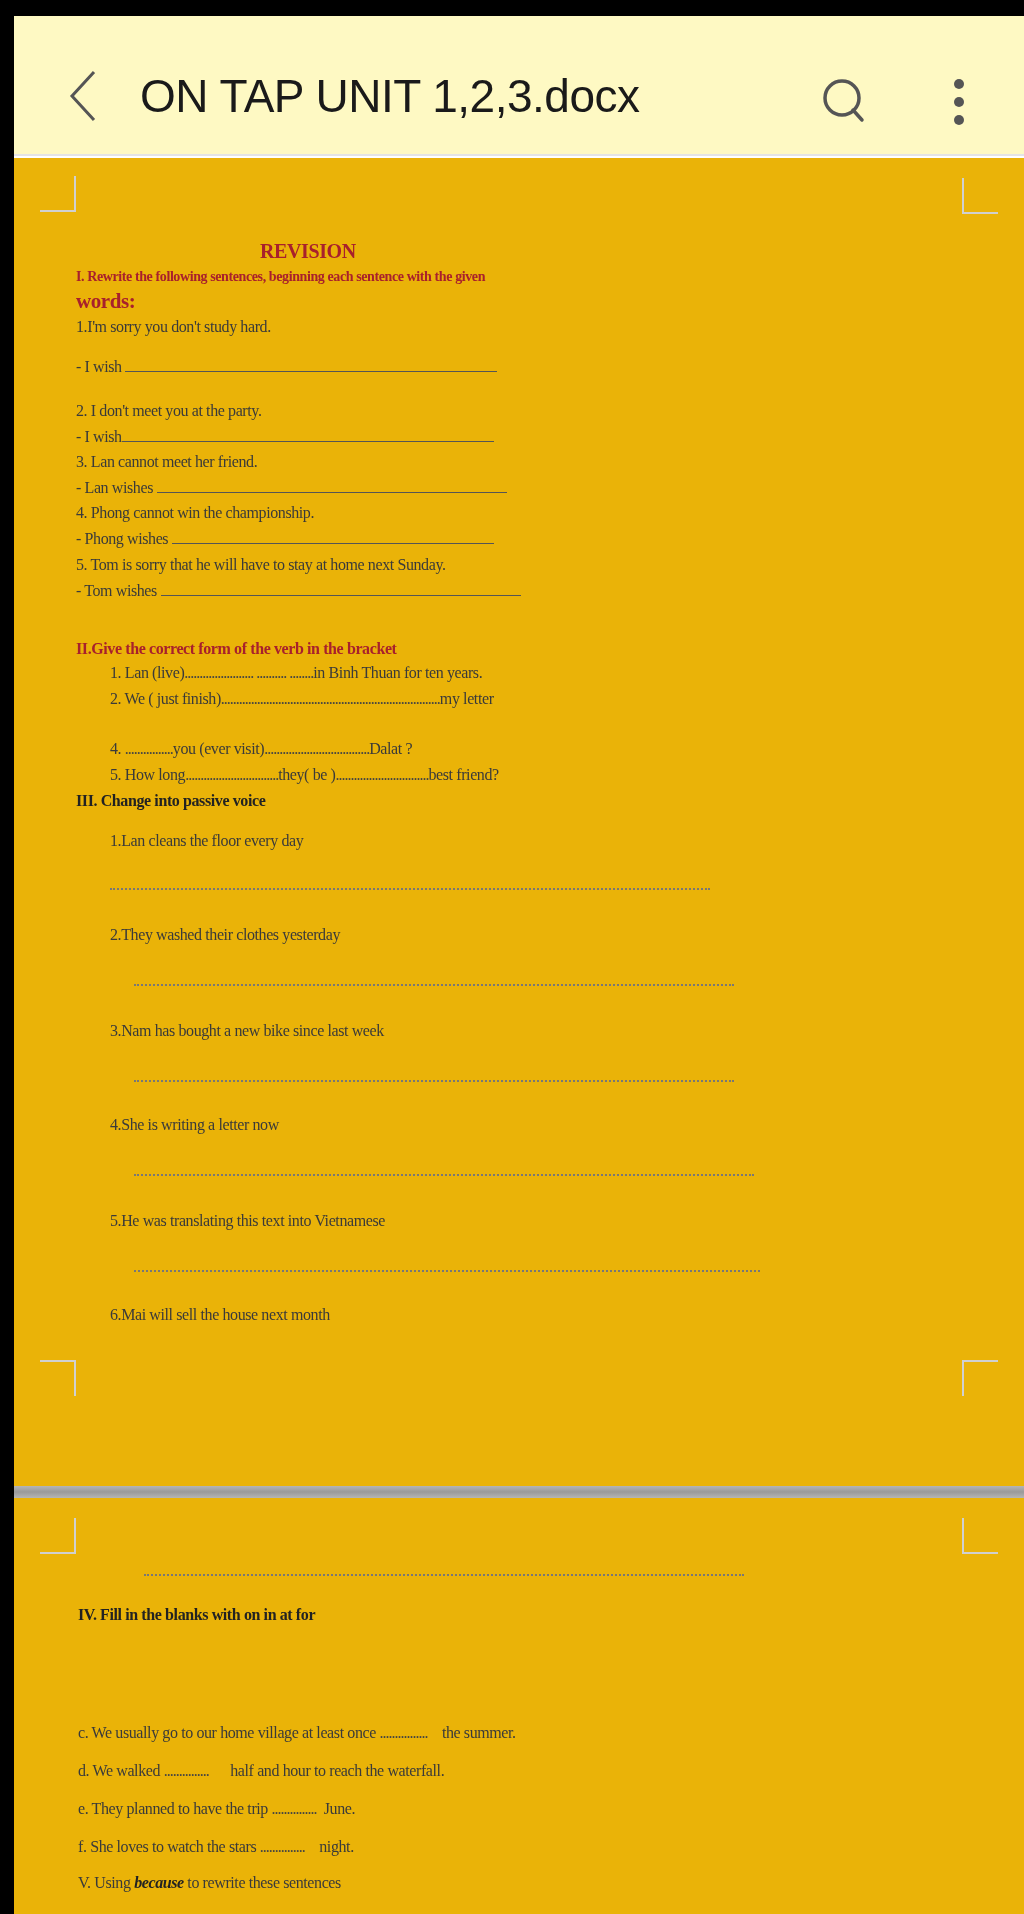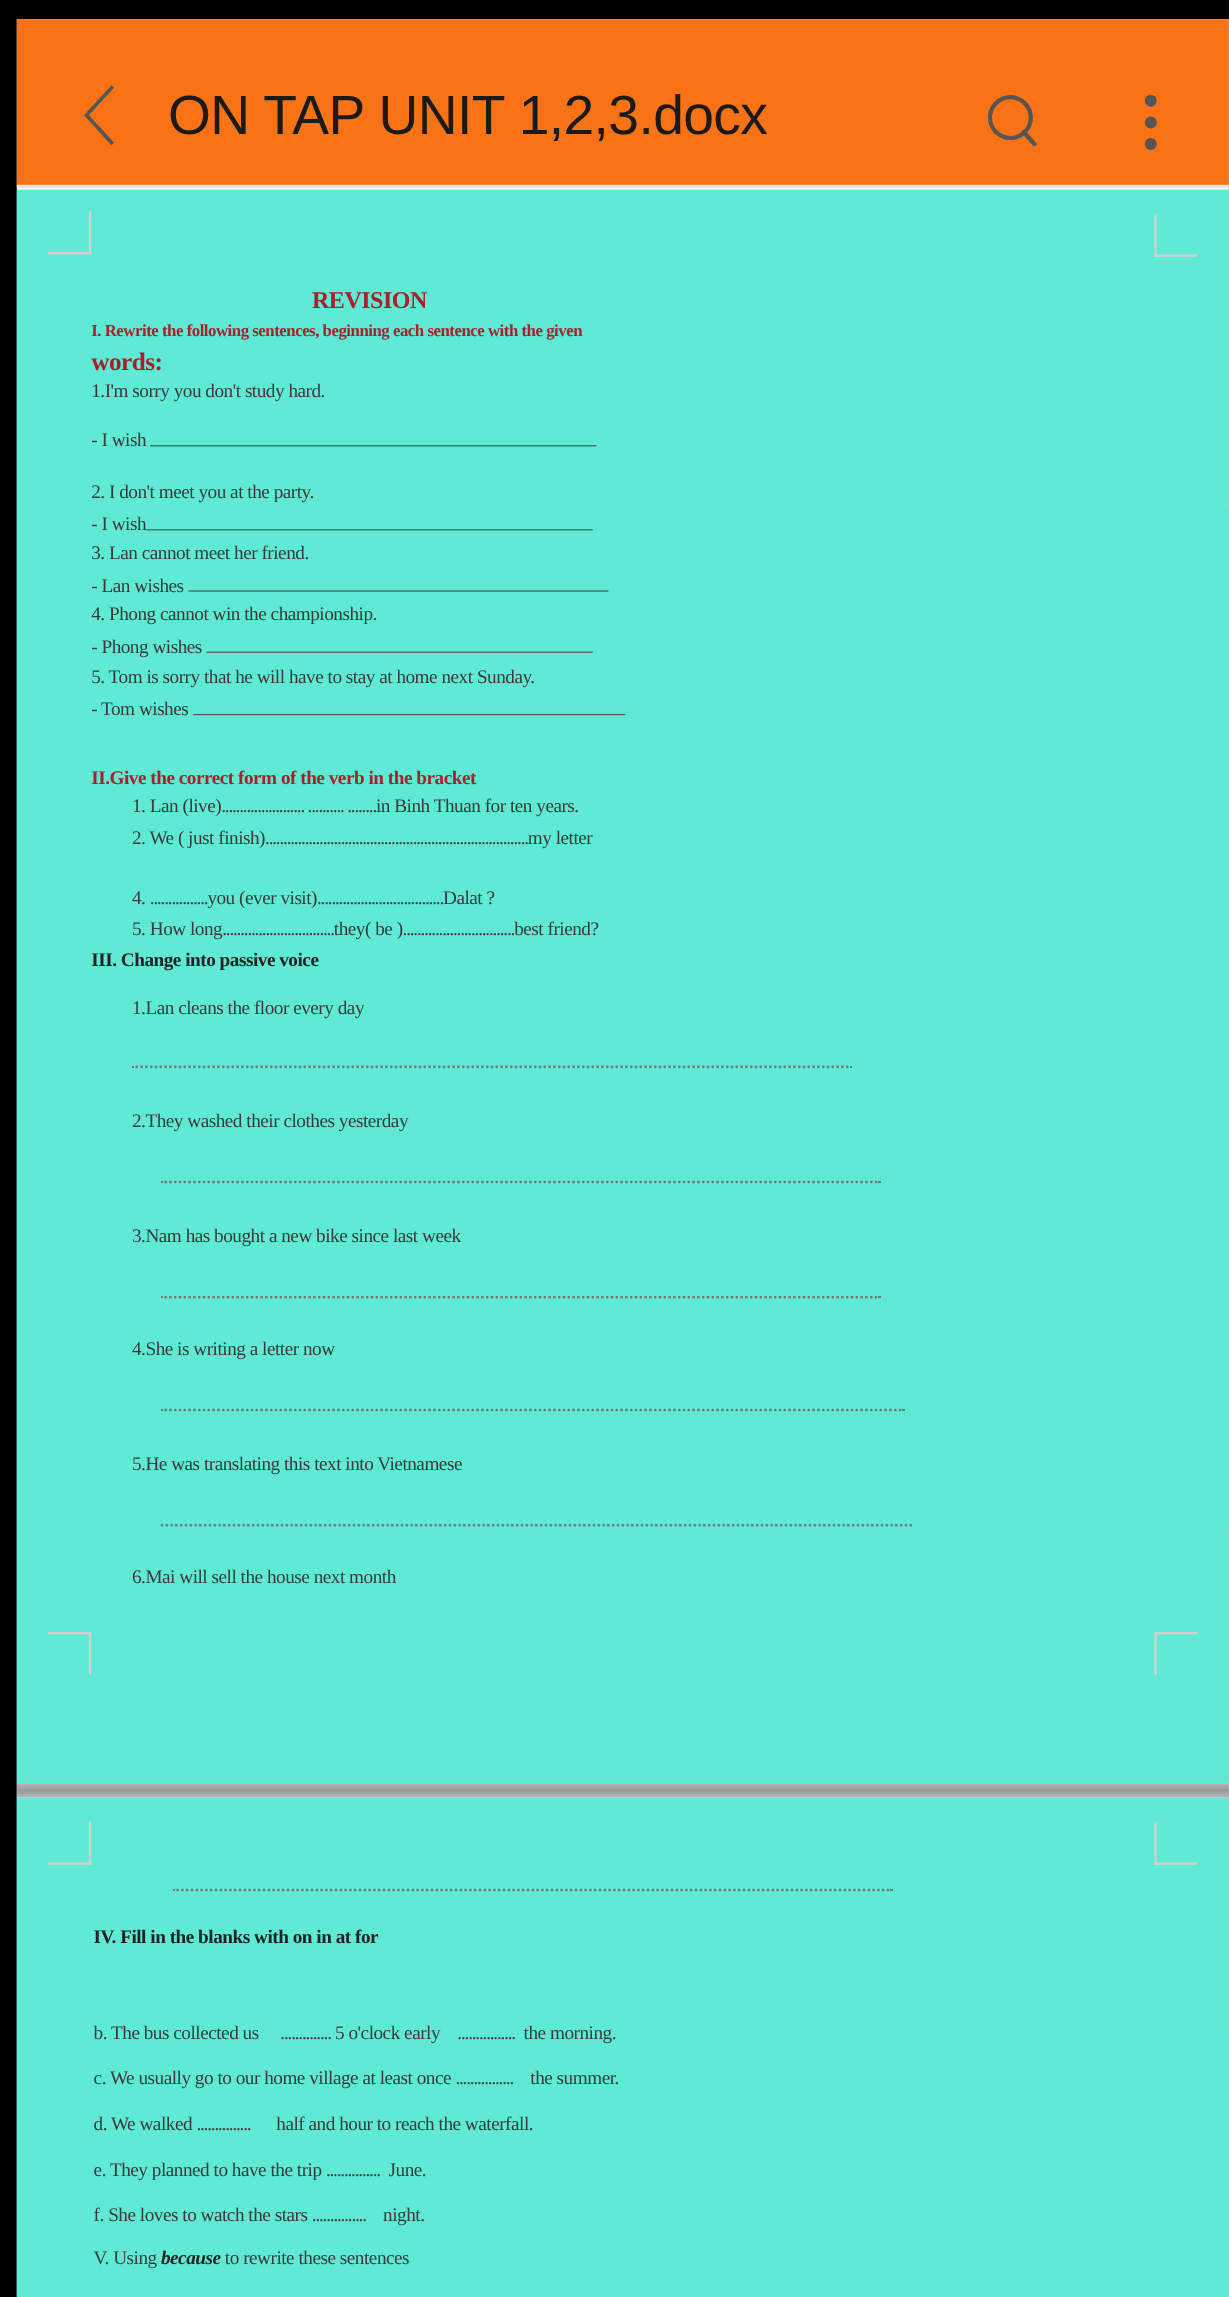--- a/index.html
+++ b/index.html
@@ -7,36 +7,36 @@
   body { font-family: "Liberation Serif", "DejaVu Serif", serif; color: #333; }
 
   .screen {
     position: absolute; left: 14px; top: 16px; width: 1010px; height: 1898px;
     background: #fff;
   }
 
   
   .appbar {
     position: absolute; left: 0; top: 0; width: 1010px; height: 140px;
-    background: #f97316; border-bottom: 2px solid #e4e4e4;
+    background: #fef9c3; border-bottom: 2px solid #e4e4e4;
   }
   .back-btn {
     position: absolute; left: 50px; top: 50px; width: 40px; height: 60px; cursor: pointer;
   }
   .title {
     position: absolute; left: 126px; top: 50px;
     font-family: "Liberation Sans", "DejaVu Sans", sans-serif;
     font-size: 46px; color: #1a1a1a; letter-spacing: -0.5px; line-height: 60px;
   }
   .search-btn { position: absolute; left: 806px; top: 60px; width: 50px; height: 50px; cursor: pointer; }
   .more-btn { position: absolute; left: 930px; top: 56px; width: 30px; height: 60px; cursor: pointer; }
 
   
   .page {
-    position: absolute; left: 0; width: 1010px; background: #5eead4;
+    position: absolute; left: 0; width: 1010px; background: #eab308;
   }
   .page1 { top: 142px; height: 1328px; }
   .page-sep {
     position: absolute; left: 0; top: 1470px; width: 1010px; height: 12px;
     background: linear-gradient(#b5b5b5, #9a9a9a, #b5b5b5);
   }
   .page2 { top: 1482px; height: 420px; }
 
   .corner { position: absolute; width: 36px; height: 36px; border-color: #d0d0d0; border-style: solid; border-width: 0; }
   .c-tl { border-right-width: 2px; border-bottom-width: 2px; }
@@ -130,21 +130,20 @@
   <div class="page-sep"></div>
 
   <div class="page page2">
     <div class="corner c-tl" style="left:26px; top:20px;"></div>
     <div class="corner c-tr" style="left:948px; top:20px;"></div>
 
     <div class="dotline" style="left:130px; top:76px; width:600px;"></div>
 
     <div class="doc-line bold" style="left:64px; top:104px;">IV. Fill in the blanks with on in at for</div>
 
-    <div class="doc-line" style="left:64px; top:184px;"><span>b. The bus collected us</span>&nbsp;&nbsp;&nbsp;&nbsp;&nbsp;<span class="dots">..............</span> <span>5 o'clock early</span>&nbsp;&nbsp;&nbsp;&nbsp;<span class="dots">................</span>&nbsp;&nbsp;<span>the morning.</span></div>
     <div class="doc-line" style="left:64px; top:222px;"><span>c. We usually go to our home village at least once</span> <span class="dots">................</span>&nbsp;&nbsp;&nbsp;&nbsp;<span>the summer.</span></div>
     <div class="doc-line" style="left:64px; top:260px;"><span>d. We walked</span> <span class="dots">...............</span>&nbsp;&nbsp;&nbsp;&nbsp;&nbsp;&nbsp;<span>half and hour to reach the waterfall.</span></div>
     <div class="doc-line" style="left:64px; top:298px;"><span>e. They planned to have the trip</span> <span class="dots">...............</span>&nbsp;&nbsp;<span>June.</span></div>
     <div class="doc-line" style="left:64px; top:372px;"><span>V. Using </span><em class="because">because</em><span> to rewrite these sentences</span></div>
 
     <div class="doc-line" style="left:64px; top:336px;"><span>f. She loves to watch the stars</span> <span class="dots">...............</span>&nbsp;&nbsp;&nbsp;&nbsp;<span>night.</span></div>
   </div>
 </div>
 
 </body></html>

